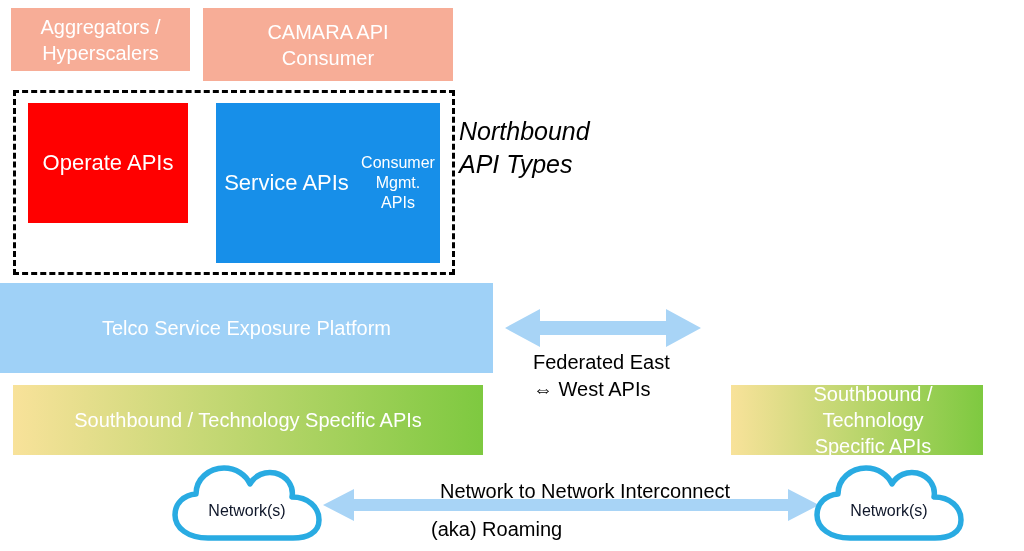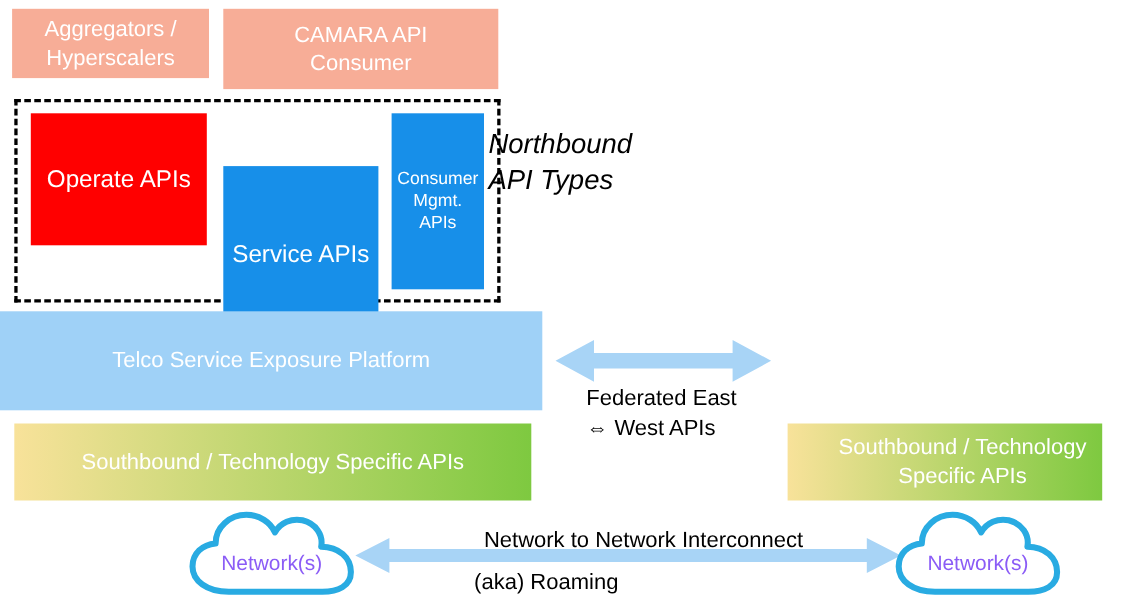--- a/index.html
+++ b/index.html
@@ -62,58 +62,58 @@
     white-space: pre-line;
   }
   .center-label { text-align: center; }
   .cloud-wrap { position: absolute; width: 158px; height: 88px; }
   .cloud-wrap svg { position: absolute; left: 0; top: 0; }
   .cloud-label {
     position: absolute;
     left: 0; top: 42px;
     width: 100%;
     text-align: center;
-    color: #8b5cf6;
-    font-size: 19px;
+    color: #0f172a;
+    font-size: 16px;
   }
   .arrow-svg { position: absolute; }
 </style>
 </head>
 <body>
 
 <div class="stage">
 
   <div class="box consumer-box" style="left:11px; top:8px; width:179px; height:63px;">Aggregators /
 Hyperscalers</div>
 
   <div class="box consumer-box" style="left:203px; top:8px; width:250px; height:73px;">CAMARA API
 Consumer</div>
 
   <div class="dashed-group">
     <div class="box api-box-red" style="left:12px; top:10px; width:160px; height:120px;">Operate APIs</div>
-    <div class="box api-box-blue" style="left:187px; top:10px; width:141px; height:160px;margin-top:48px;">Service APIs</div>
+    <div class="box api-box-blue" style="left:200px; top:10px; width:141px; height:160px;">Service APIs</div>
     <div class="box api-box-blue small" style="left:340px; top:10px; width:84px; height:160px; padding:0 6px;">Consumer Mgmt. APIs</div>
   </div>
 
-  <div class="caption-italic" style="left:444px; top:115px;">Northbound
+  <div class="caption-italic" style="left:459px; top:115px;">Northbound
 API Types</div>
 
   <div class="box platform-box" style="left:0; top:283px; width:493px; height:90px;">Telco Service Exposure Platform</div>
 
 
   <svg class="arrow-svg" style="left:504px; top:307px;" width="198" height="42" viewBox="0 0 198 42">
     <polygon points="1,21 36,2 36,14 162,14 162,2 197,21 162,40 162,28 36,28 36,40" fill="#A8D4F6"></polygon>
   </svg>
 
   <div class="plain-label" style="left:533px; top:349px;">Federated East
 ⇔ West APIs</div>
 
   <div class="box southbound-box" style="left:13px; top:385px; width:470px; height:70px;">Southbound / Technology Specific APIs</div>
 
-  <div class="box southbound-box" style="left:716px; top:385px; width:286px; height:70px;padding-left:32px;">Southbound / Technology
+  <div class="box southbound-box" style="left:731px; top:385px; width:252px; height:70px;padding-left:32px;">Southbound / Technology
 Specific APIs</div>
 
   <div class="plain-label center-label" style="left:385px; top:478px; width:400px; font-size:20px;">Network to Network Interconnect</div>
 
   <svg class="arrow-svg" style="left:322px; top:488px;" width="498" height="34" viewBox="0 0 498 34">
     <polygon points="1,17 32,1 32,11 466,11 466,1 497,17 466,33 466,23 32,23 32,33" fill="#A8D4F6"></polygon>
   </svg>
 
   <div class="plain-label" style="left:431px; top:516px; font-size:20px;">(aka) Roaming</div>
 

